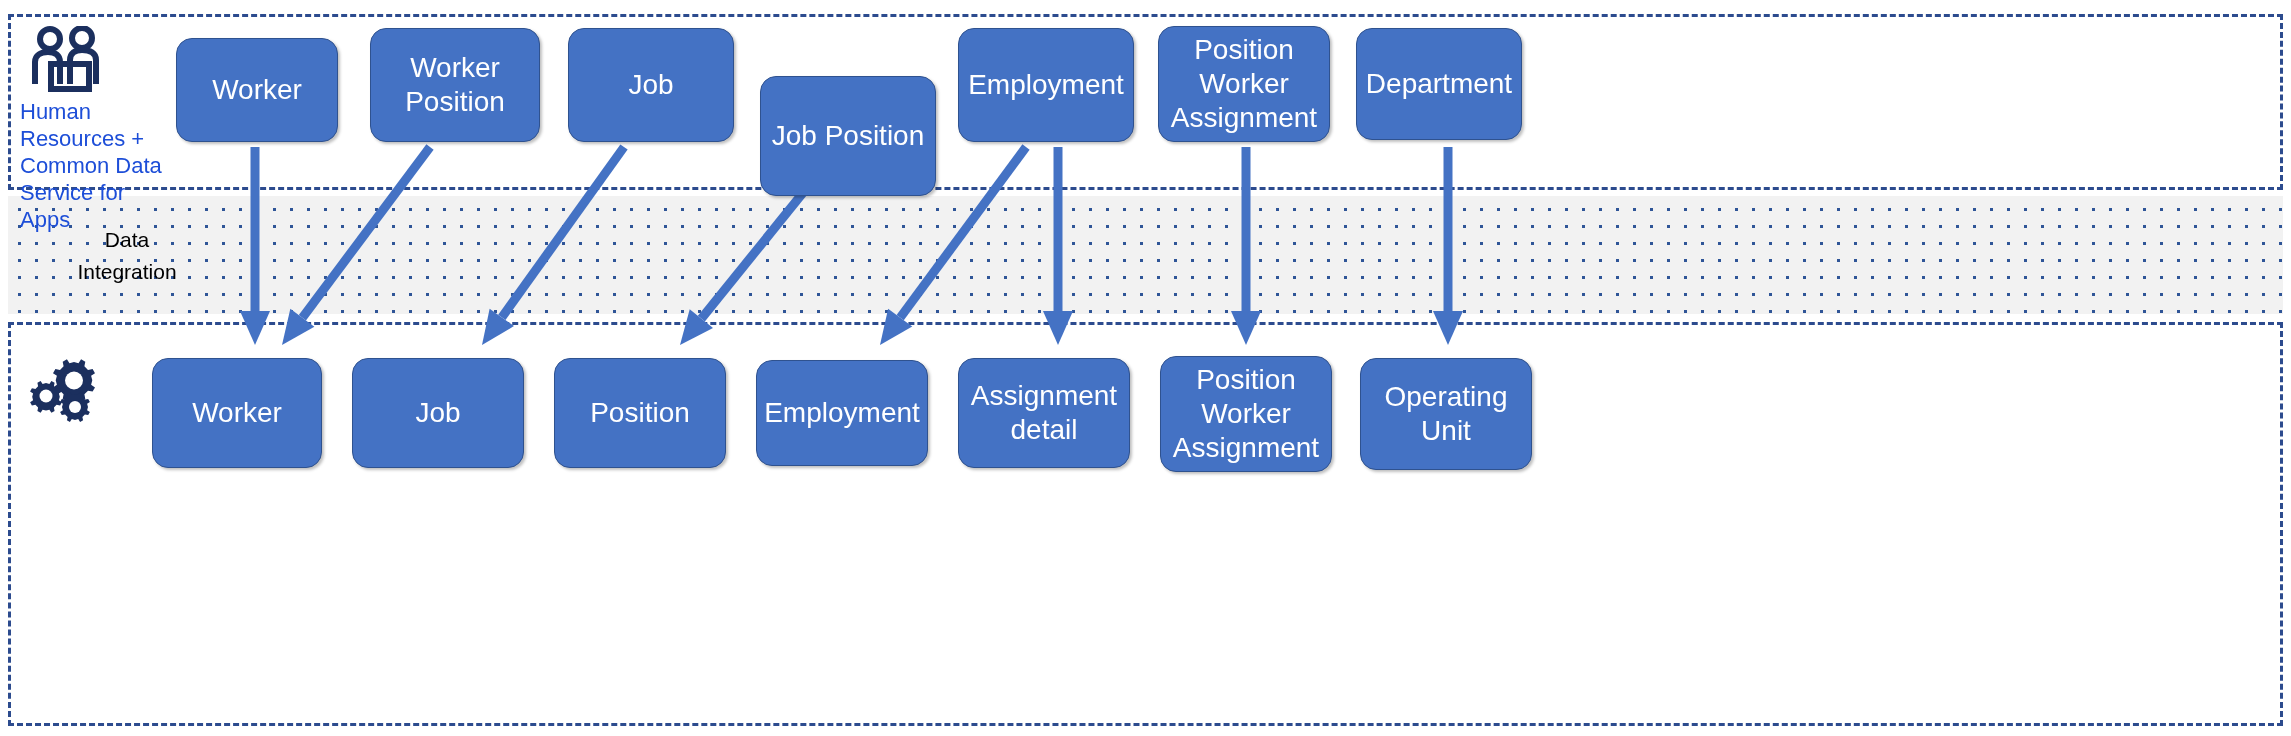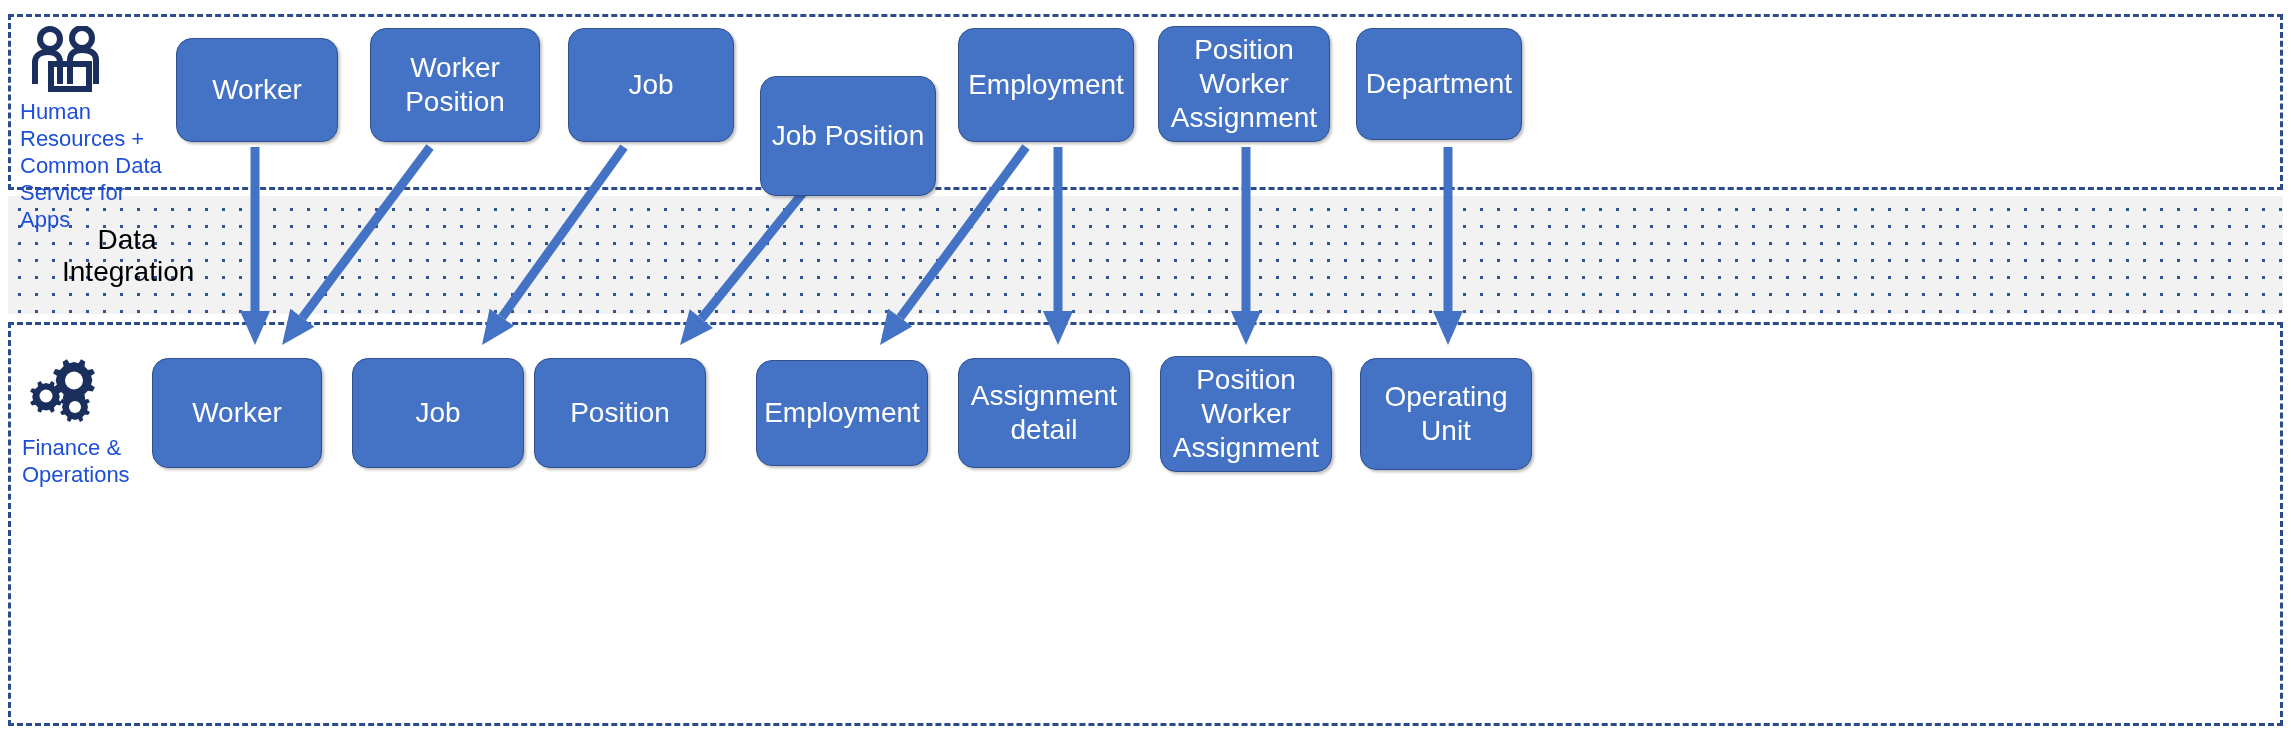--- a/index.html
+++ b/index.html
@@ -12,21 +12,21 @@
   .lane-mid{left:8px;top:196px;width:2275px;height:118px;border:0;
             background-color:#f2f2f2;
             background-image:radial-gradient(#2f5597 1.6px, transparent 1.7px);
             background-size:17px 17px;background-position:3px 5px;}
   .lane-bot{left:8px;top:322px;width:2275px;height:404px;border:3px dashed #2c4b8e;background:#ffffff;}
 
   
   .lane-label{position:absolute;color:#1d4ed8;font-size:22px;line-height:27px;font-family:"Liberation Sans", sans-serif;}
   #hr-label{left:20px;top:98px;width:160px;}
   #fo-label{left:22px;top:434px;width:150px;}
-  #di-label{position:absolute;left:62px;top:224px;width:130px;color:#000000;font-size:28px;line-height:32px;text-align:center;}
+  #di-label{position:absolute;left:62px;top:224px;width:130px;color:#000000;font-size:21px;line-height:32px;text-align:center;}
 
   
   .lane-icon{position:absolute;}
   #hr-icon{left:30px;top:26px;}
   #fo-icon{left:28px;top:352px;}
 
   
   .ebox{position:absolute;box-sizing:border-box;background:#4472c4;border:1.5px solid #2f528f;border-radius:16px;
         display:flex;align-items:center;justify-content:center;text-align:center;
         color:#ffffff;font-size:28px;line-height:34px;font-family:"Liberation Sans", sans-serif;
@@ -63,21 +63,20 @@
       <path d="M18 31 l3.4 0.9 2-3 3.2 1.8 -0.7 3.5 2.7 2.7 3.5-0.7 1.8 3.2 -3 2 0.9 3.4 -0.9 3.4 3 2 -1.8 3.2 -3.5-0.7 -2.7 2.7 0.7 3.5 -3.2 1.8 -2-3 -3.4 0.9 -3.4-0.9 -2 3 -3.2-1.8 0.7-3.5 -2.7-2.7 -3.5 0.7 -1.8-3.2 3-2 -0.9-3.4 0.9-3.4 -3-2 1.8-3.2 3.5 0.7 2.7-2.7 -0.7-3.5 3.2-1.8 2 3z"></path>
       <circle cx="18" cy="44" r="6.5" fill="#ffffff"></circle>
 
       <path d="M47 42 l3.2 0.9 1.9-2.8 3 1.7 -0.7 3.3 2.5 2.5 3.3-0.7 1.7 3 -2.8 1.9 0.9 3.2 -0.9 3.2 2.8 1.9 -1.7 3 -3.3-0.7 -2.5 2.5 0.7 3.3 -3 1.7 -1.9-2.8 -3.2 0.9 -3.2-0.9 -1.9 2.8 -3-1.7 0.7-3.3 -2.5-2.5 -3.3 0.7 -1.7-3 2.8-1.9 -0.9-3.2 0.9-3.2 -2.8-1.9 1.7-3 3.3 0.7 2.5-2.5 -0.7-3.3 3-1.7 1.9 2.8z"></path>
       <circle cx="47" cy="55" r="6" fill="#ffffff"></circle>
     </svg>
   </div>
 
   <div class="lane-label" id="hr-label">Human Resources + Common Data Service for Apps</div>
   <div id="di-label">Data Integration</div>
-  <div class="lane-label" id="fo-label">Finance &amp; Operations</div>
 
   <svg id="arrows">
       <g>
         <line x1="255" y1="147" x2="255" y2="311" stroke="#4472c4" stroke-width="9"></line>
         <polygon points="255,345 240,311 270,311" fill="#4472c4"></polygon>
       </g>
       <g>
         <line x1="430" y1="147" x2="302.35596040580447" y2="317.76702594358596" stroke="#4472c4" stroke-width="9"></line>
         <polygon points="282,345 290.34141302797474,308.7864551763193 314.3705077836342,326.74759671085263" fill="#4472c4"></polygon>
       </g>
@@ -130,21 +129,21 @@
         <span>Department</span>
       </div>
     </div>
   <div id="bottom-boxes">
       <div class="ebox" style="left: 152px; top: 358px; width: 170px; height: 110px;">
         <span>Worker</span>
       </div>
       <div class="ebox" style="left: 352px; top: 358px; width: 172px; height: 110px;">
         <span>Job</span>
       </div>
-      <div class="ebox" style="left: 534px; top: 358px; width: 172px; height: 110px;">
+      <div class="ebox" style="left: 554px; top: 358px; width: 172px; height: 110px;">
         <span>Position</span>
       </div>
       <div class="ebox" style="left: 756px; top: 360px; width: 172px; height: 106px;">
         <span>Employment</span>
       </div>
       <div class="ebox" style="left: 958px; top: 358px; width: 172px; height: 110px;">
         <span>Assignment detail</span>
       </div>
       <div class="ebox" style="left: 1160px; top: 356px; width: 172px; height: 116px;">
         <span>Position Worker Assignment</span>

